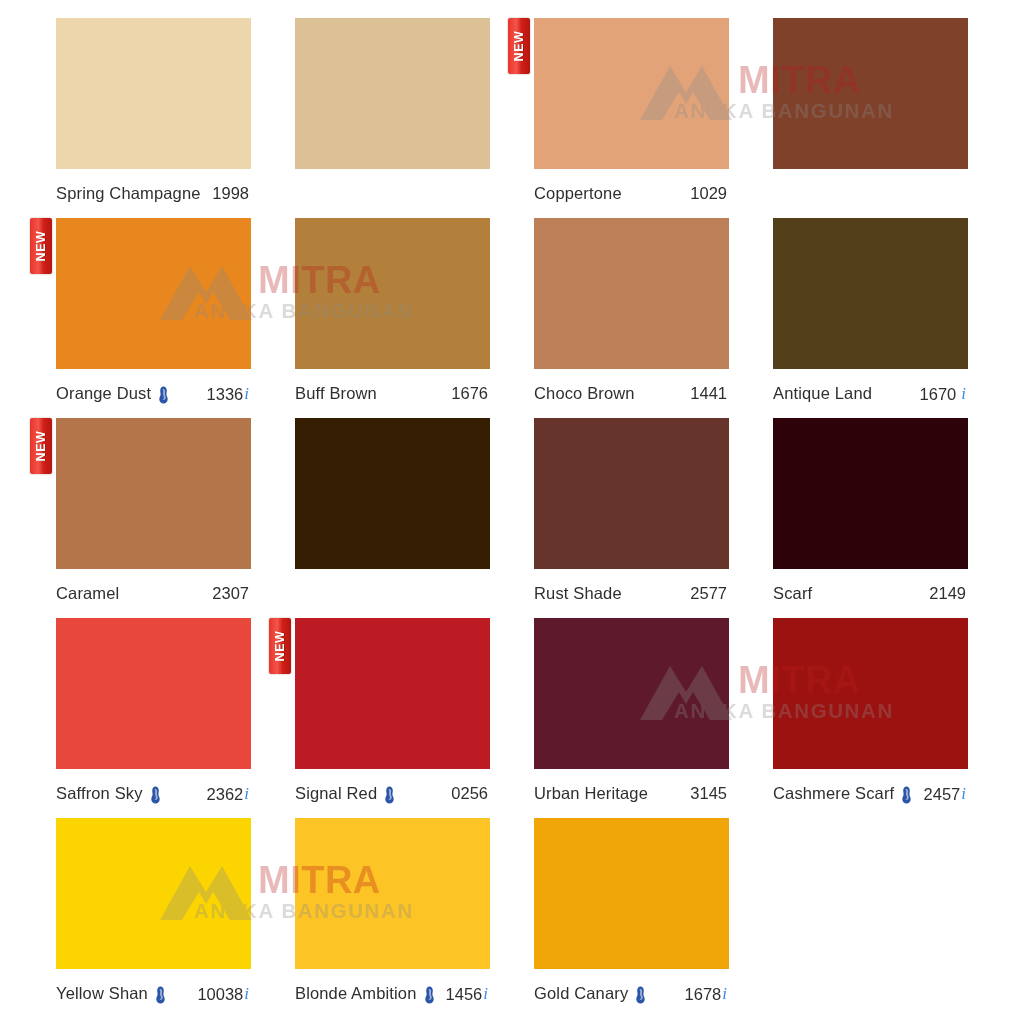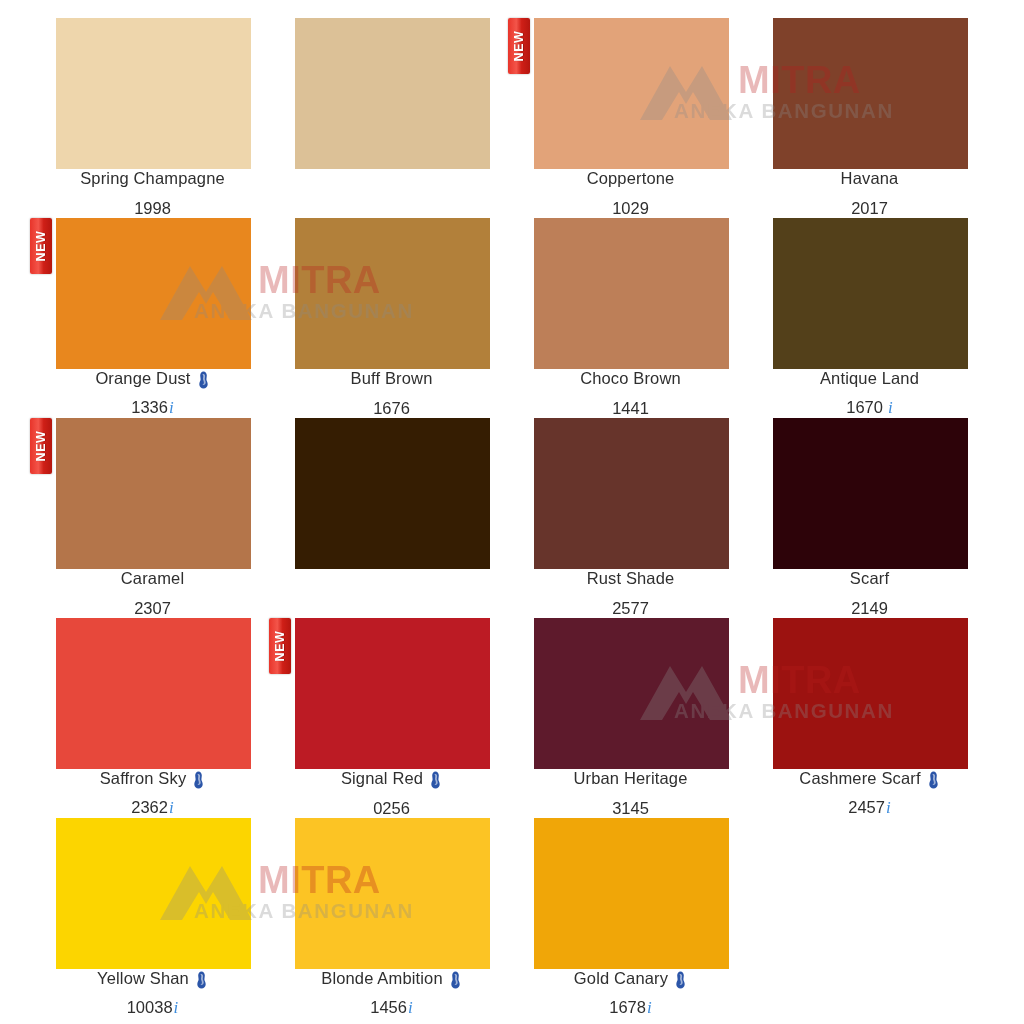--- a/index.html
+++ b/index.html
@@ -48,35 +48,34 @@
   }
 
   .caption {
     height: 49px;
     display: flex;
     align-items: center;
     justify-content: space-between;
     padding: 0 2px 0 0;
     box-sizing: border-box;
     white-space: nowrap;
-    flex-direction: column;
   }
 
   .name-wrap {
     display: flex;
     align-items: center;
     gap: 6px;
     font-size: 16.5px;
     letter-spacing: 0.15px;
     color: #2f2f2f;
   }
 
   .code-wrap {
     display: flex;
-    align-items: flex-start;
+    align-items: flex-end;
     font-size: 16.5px;
     color: #2f2f2f;
   }
 
   .code-wrap .info-i {
     font-family: "Liberation Serif", serif;
     font-style: italic;
     font-size: 17px;
     color: #3e8ddd;
     margin-left: 1px;
@@ -177,28 +176,20 @@
           <span class="name-wrap">
             <span>Coppertone</span>
           </span>
           <span class="code-wrap">
             <span>1029</span>
           </span>
         </div>
       </div>
       <div class="cell">
         <div class="swatch" style="background:#7f412a"></div>
-        <div class="caption">
-          <span class="name-wrap">
-            <span>Havana</span>
-          </span>
-          <span class="code-wrap">
-            <span>2017</span>
-          </span>
-        </div>
       </div>
       <div class="cell">
         <div class="new-tag">
           <span>NEW</span>
         </div>
         <div class="swatch" style="background:#e8871e"></div>
         <div class="caption">
           <span class="name-wrap">
             <span>Orange Dust</span>
             <span class="penguin"><svg width="13" height="18" viewBox="0 0 13 18" aria-hidden="true">

